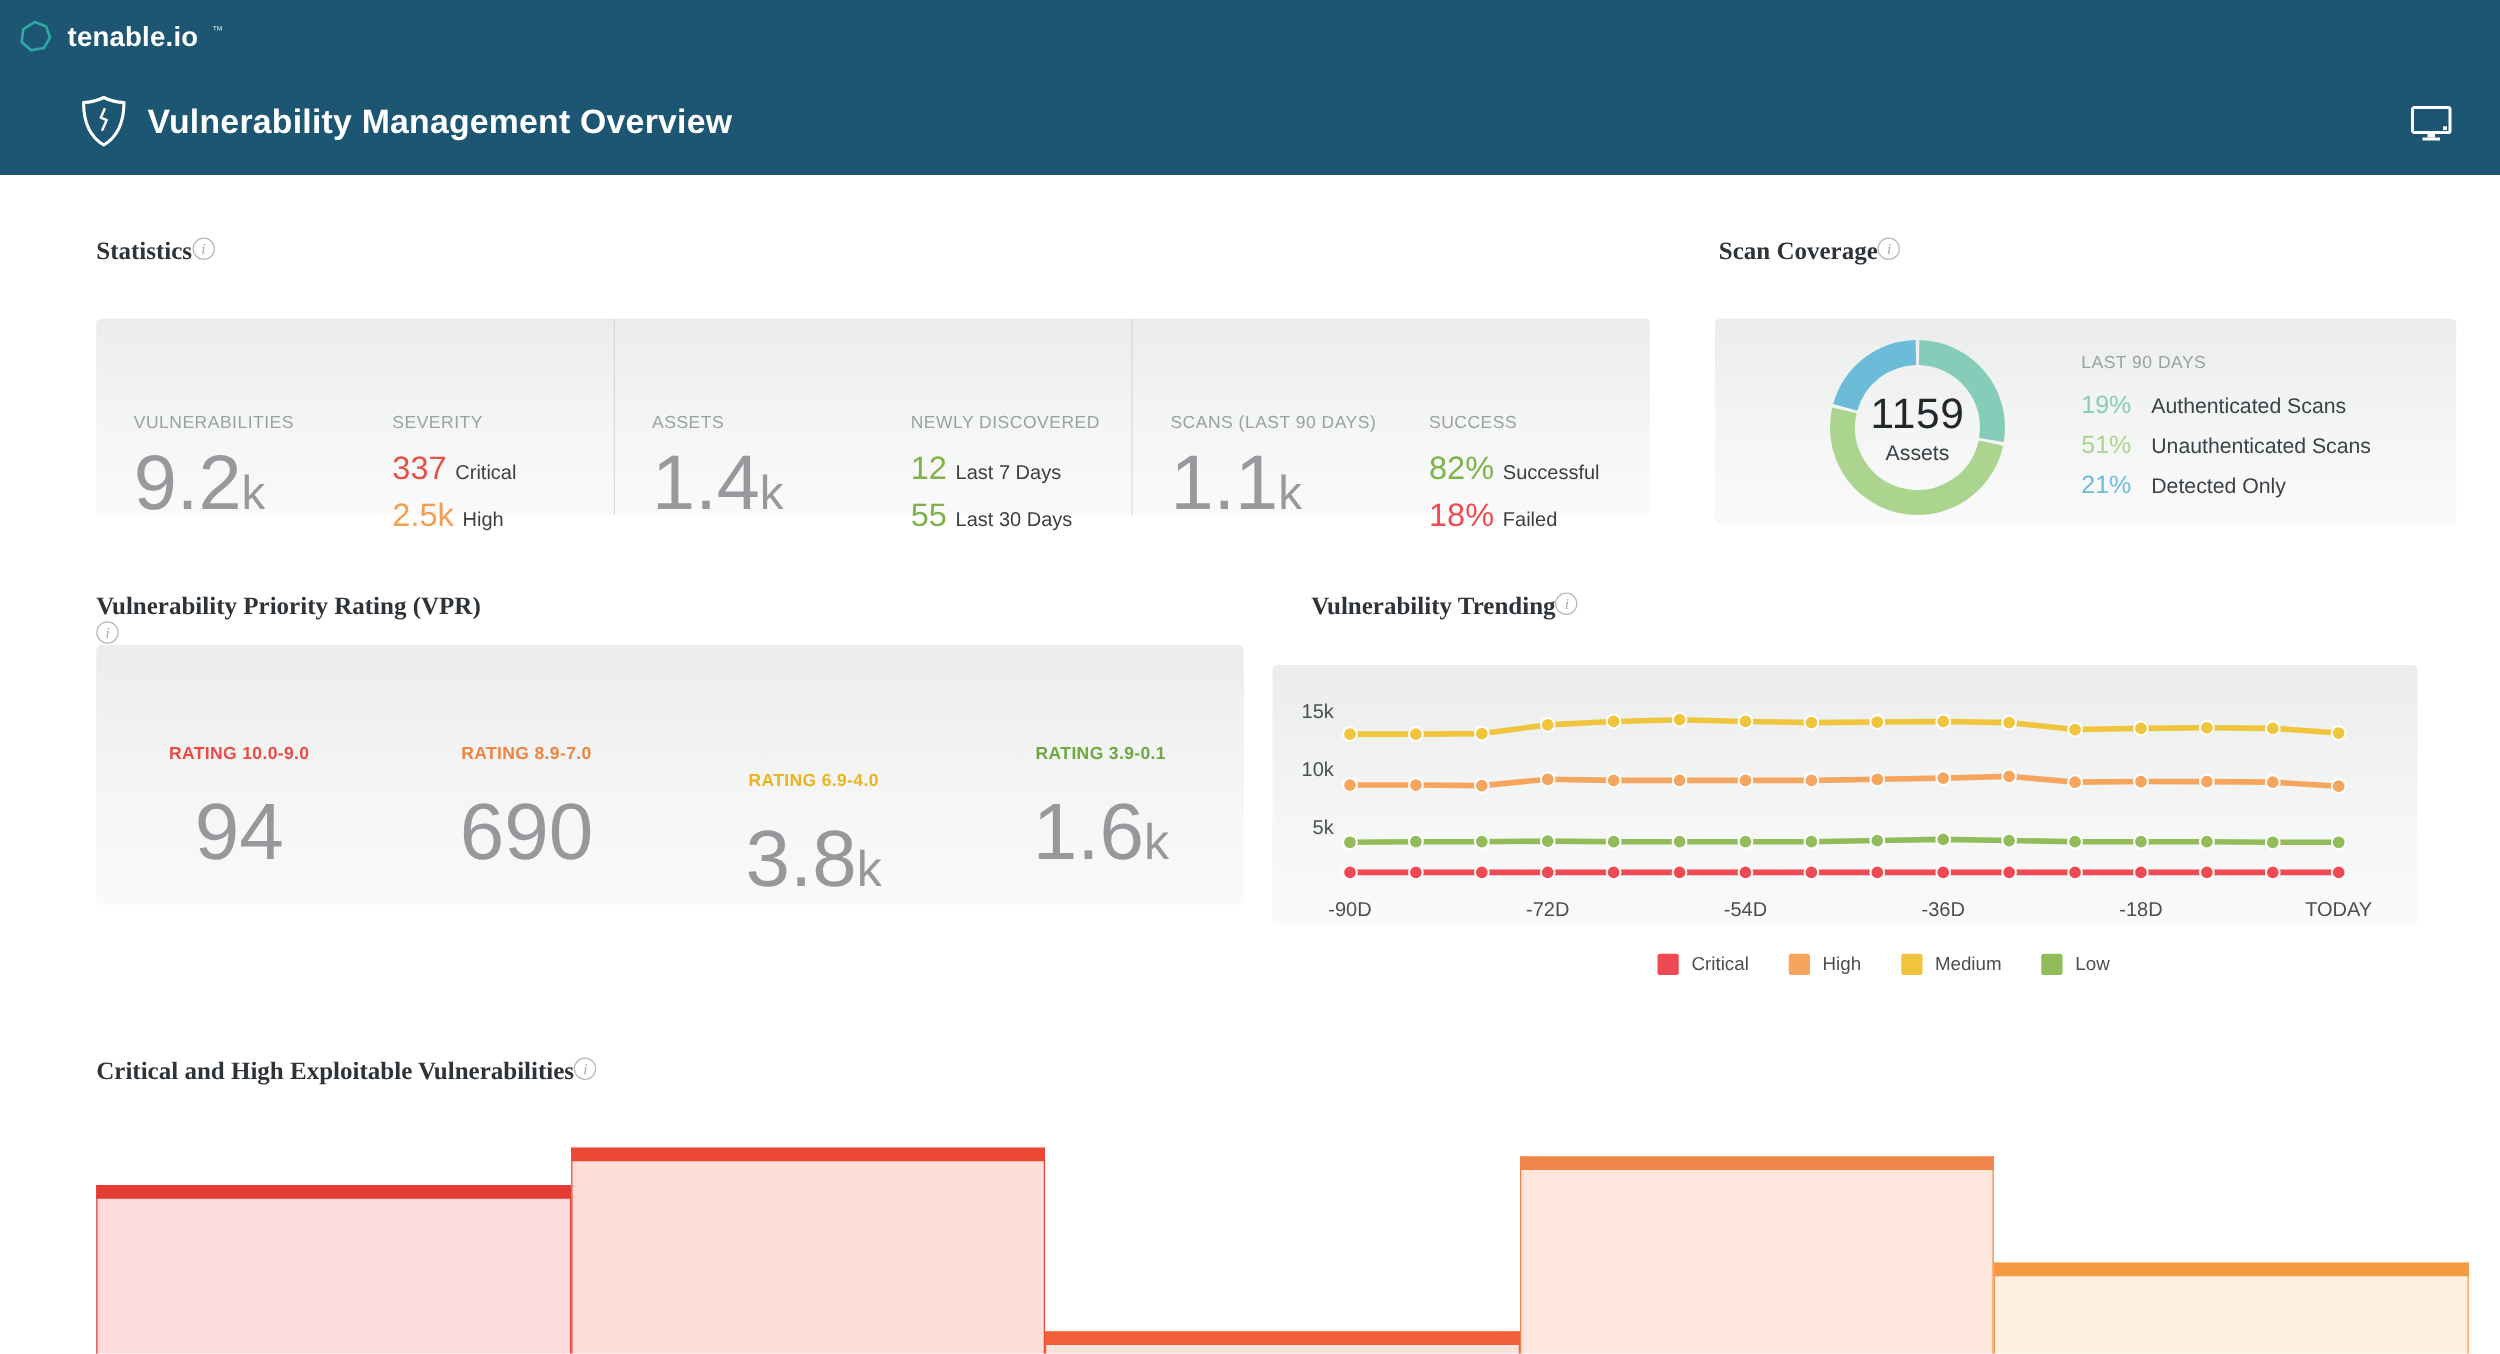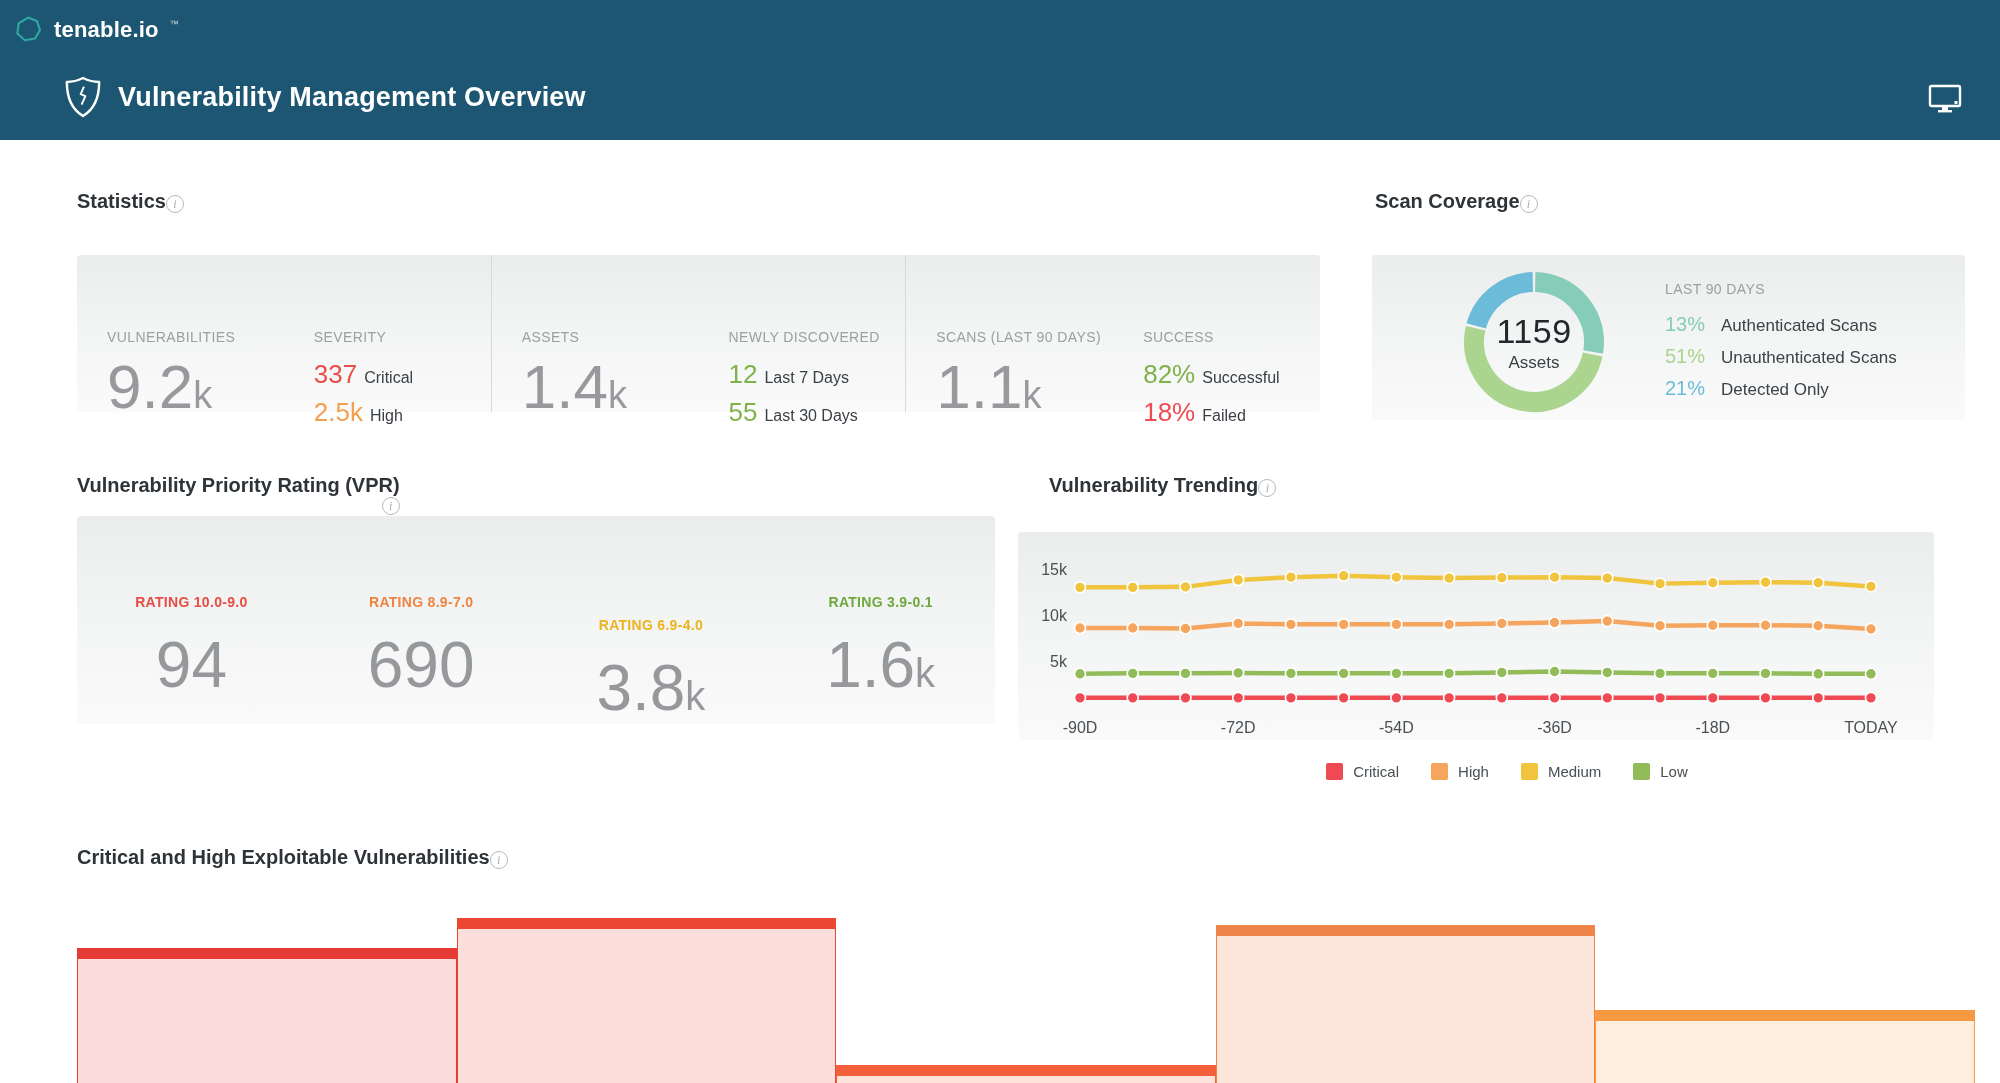--- a/index.html
+++ b/index.html
@@ -10,21 +10,21 @@
   
   .navbar { position:absolute; left:0; top:0; width:2000px; height:140px; background:#1d5673; }
   .brand-row { position:absolute; left:12px; top:14px; display:flex; align-items:center; gap:10px; }
   .brand-text { color:#fff; font-size:22px; font-weight:600; letter-spacing:0.2px; }
   .brand-tm { color:#cfdbe2; font-size:9px; vertical-align:top; position:relative; top:-6px; margin-left:1px; }
   .title-row { position:absolute; left:64px; top:74px; display:flex; align-items:center; gap:16px; }
   .nav-title { color:#fff; font-size:27px; font-weight:600; letter-spacing:0.2px; }
   .monitor-wrap { position:absolute; right:38px; top:84px; }
 
   
-  .sec-title { position:absolute; display:flex; align-items:flex-end; gap:0; }
+  .sec-title { position:absolute; display:flex; align-items:flex-start; gap:0;font-family:Liberation Serif, serif; }
   .sec-title h2 { font-size:20px; font-weight:700; color:#2e3338; }
   .info-icon { width:18px; height:18px; border:1px solid #b6babd; border-radius:50%;
     display:inline-flex; align-items:center; justify-content:center; color:#a6abae;
     font-size:12px; font-family:"Liberation Serif",serif; font-style:italic; cursor:pointer; }
   .info-icon::after { content:"i"; }
 
   
   .card { position:absolute; border-radius:4px;
     background:linear-gradient(180deg,#ebecec 0%,#f4f5f5 55%,#fafafa 100%); }
 
@@ -180,21 +180,21 @@
         <path d="M 220.68885604402834 99.47470144906555 A 60 60 0 1 1 103.58526582761039 73.29894779336067" fill="none" stroke="#abd48e" stroke-width="20"></path>
         <path d="M 104.2102459921405 70.8648107630841 A 60 60 0 0 1 160.74345480699859 27.013158991509272" fill="none" stroke="#6cbcd9" stroke-width="20"></path>
       </svg>
     <div class="donut-center">
       <div class="donut-value">1159</div>
       <div class="donut-label">Assets</div>
     </div>
     <div class="scan-right">
       <div class="scan-period">LAST 90 DAYS</div>
       <div class="scan-row">
-        <span class="scan-pct" style="color: rgb(133, 204, 185);">13%</span>
+        <span class="scan-pct" style="color: rgb(133, 204, 185);">19%</span>
         <span class="scan-lbl">Authenticated Scans</span>
       </div>
       <div class="scan-row">
         <span class="scan-pct" style="color: rgb(171, 212, 142);">51%</span>
         <span class="scan-lbl">Unauthenticated Scans</span>
       </div>
       <div class="scan-row">
         <span class="scan-pct" style="color: rgb(108, 188, 217);">21%</span>
         <span class="scan-lbl">Detected Only</span>
       </div>

